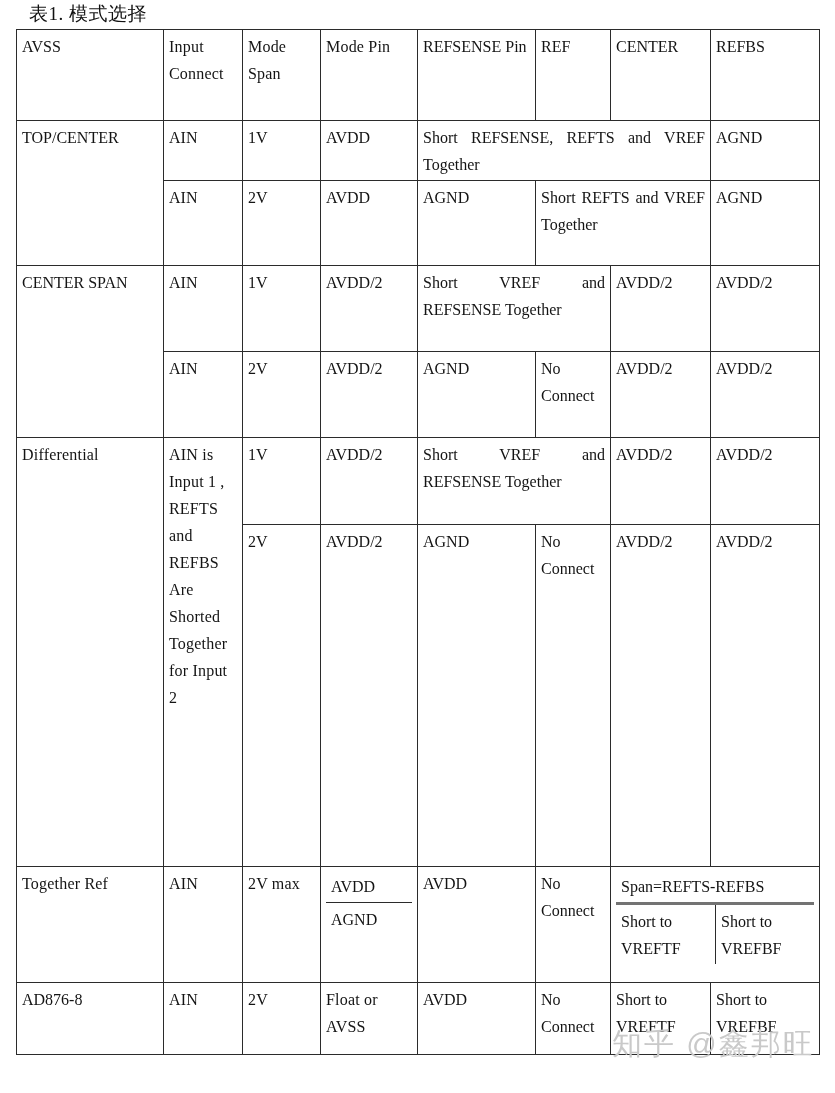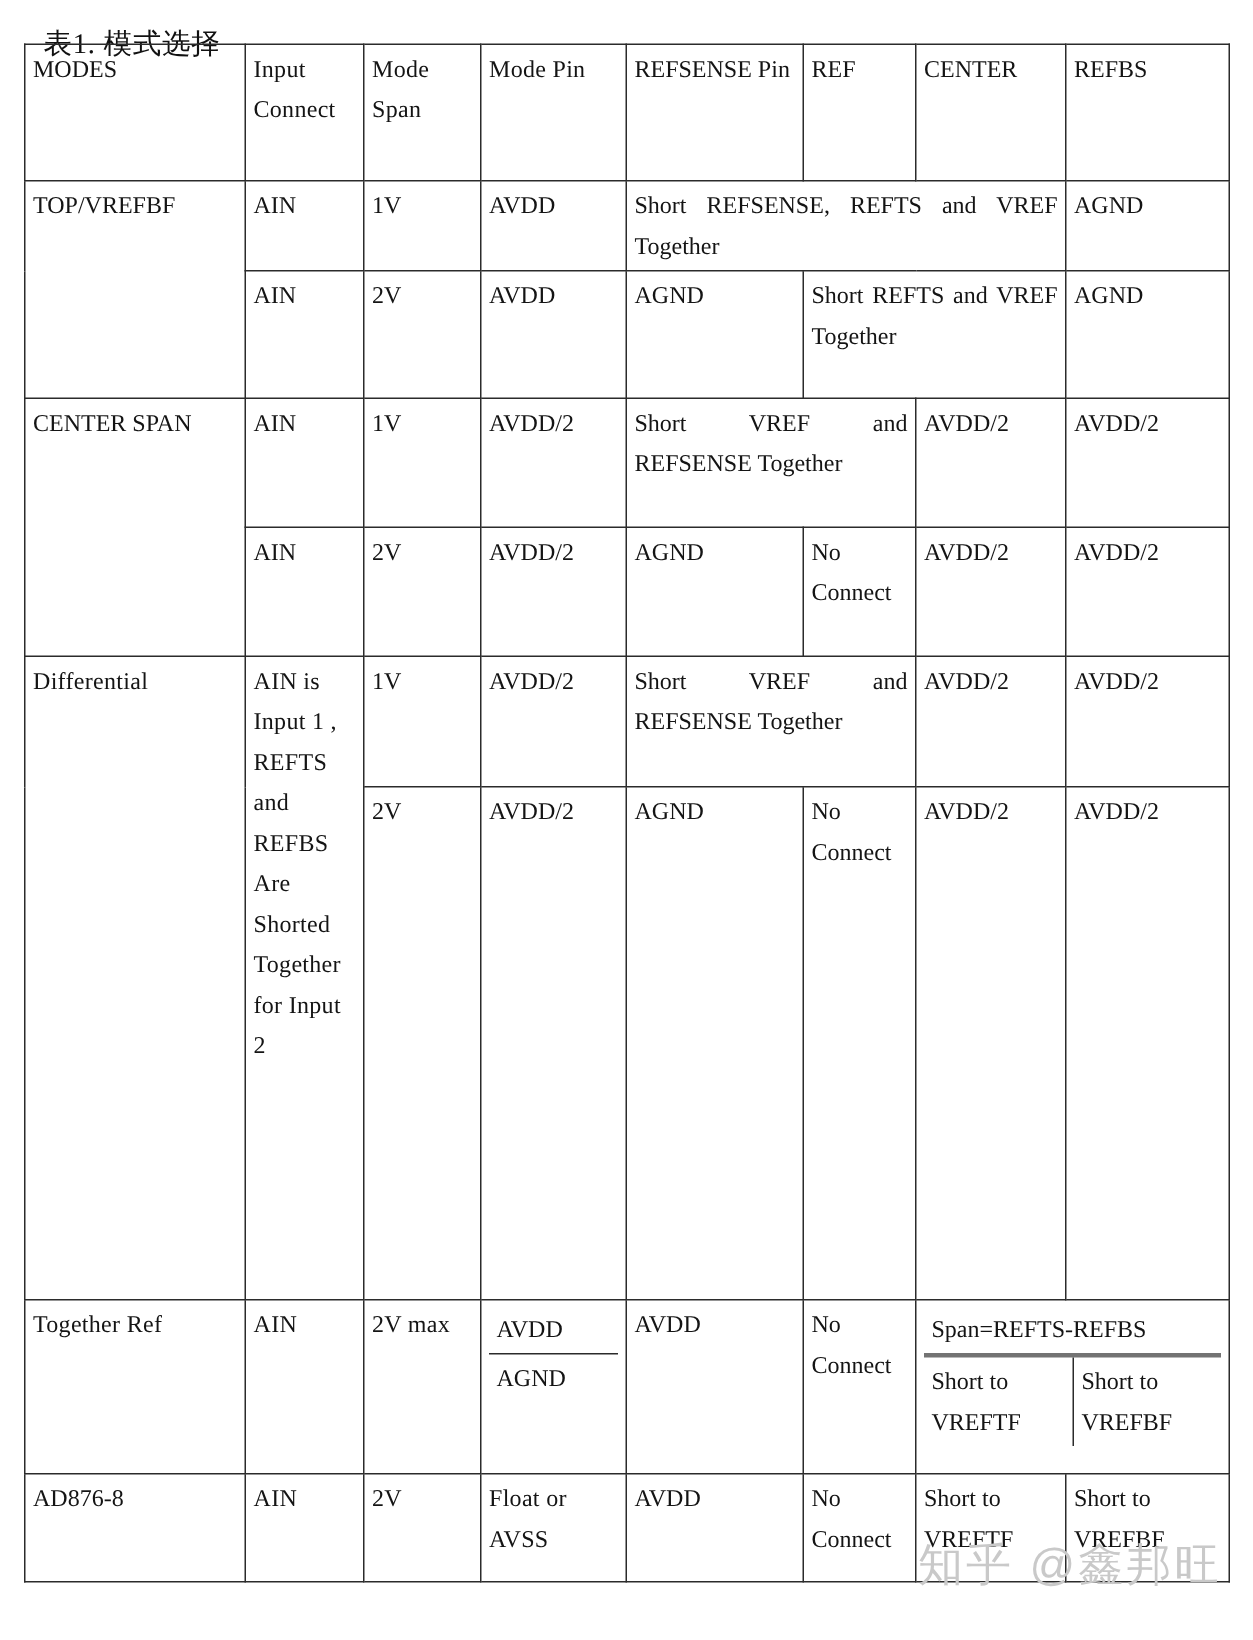--- a/index.html
+++ b/index.html
@@ -20,21 +20,21 @@
 
   .page {
     position: absolute;
     left: 0; top: 0;
     width: 835px; height: 1093px;
   }
 
   .table-caption {
     position: absolute;
     left: 29px;
-    top: 18px;
+    top: 2px;
     font-family: "Liberation Serif", "DejaVu Serif", serif;
     font-size: 19px;
     line-height: 24px;
     letter-spacing: 0.5px;
     white-space: nowrap;
     color: #111;
     text-align: right;
   }
 
   table.mode-table {
@@ -145,32 +145,32 @@
         <col class="c-inspan">
         <col class="c-mode">
       <col class="c-refsense">
         <col class="c-ref">
         <col class="c-refts">
         <col class="c-refbs">
     </colgroup>
     <tbody>
 
       <tr style="height:91px;">
-        <td>MODES</td>
+        <td>AVSS</td>
         <td class="mono">Input Connect</td>
         <td class="mono">Mode Span</td>
         <td class="mono">Mode Pin</td>
         <td>REFSENSE Pin</td>
         <td>REF</td>
         <td>CENTER</td>
         <td>REFBS</td>
       </tr>
 
       <tr style="height:57px;">
-        <td rowspan="2">TOP/VREFBF</td>
+        <td rowspan="2">TOP/CENTER</td>
         <td>AIN</td>
         <td>1V</td>
         <td>AVDD</td>
         <td colspan="3" class="justify">Short REFSENSE, REFTS and VREF Together</td>
         <td>AGND</td>
       </tr>
 
       <tr style="height:85px;">
         <td>AIN</td>
         <td>2V</td>

